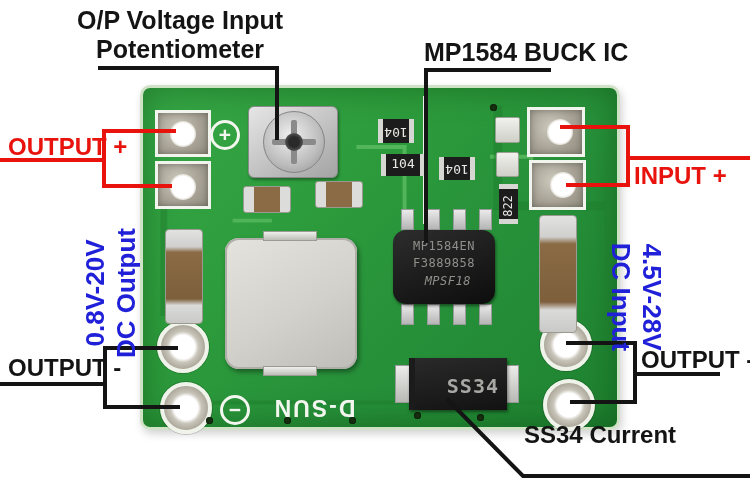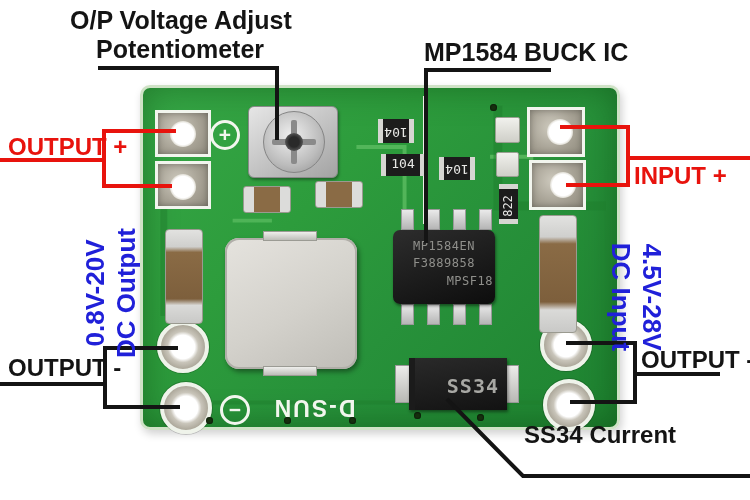--- a/index.html
+++ b/index.html
@@ -68,25 +68,25 @@
        background:radial-gradient(circle,#2a2a2a 0 40%,#5c5c5c 75%,#888 100%);}
 
   
   .ind{position:absolute;left:82px;top:150px;width:132px;height:131px;border-radius:14px;
        background:linear-gradient(150deg,#e5e3de 0%,#d3d1cb 55%,#bfbdb7 100%);
        box-shadow:inset 0 0 0 2px #b0aea8, 2px 3px 5px rgba(0,0,0,.4);z-index:2;}
   .ind-tab{position:absolute;width:54px;height:10px;background:linear-gradient(#efefec,#bdbdb8);
        border:1px solid #9b9b94;box-sizing:border-box;}
 
   
-  .ic{position:absolute;left:250px;top:142px;width:102px;height:74px;border-radius:7px;
+  .ic{position:absolute;left:250px;top:142px;width:102px;height:74px;border-radius:13px;
       background:linear-gradient(160deg,#2d2d2d,#0d0d0d);box-shadow:1px 2px 3px rgba(0,0,0,.45);z-index:2;}
   .ic-txt{color:#8f8f8b;font-family:"DejaVu Sans Mono",monospace;font-size:12px;
       line-height:1.45;text-align:center;padding-top:8px;letter-spacing:.5px;}
-  .ic-txt .l3{text-align:right;padding-right:2px;}
+  .ic-txt .l3{text-align:right;padding-right:24px;font-style:italic;}
   .pin{position:absolute;width:13px;height:21px;background:linear-gradient(#eaeaea,#b5b5b5);
       border:1px solid #9a9a9a;box-sizing:border-box;z-index:1;}
 
   
   .dcap{position:absolute;width:16px;height:38px;background:linear-gradient(#ececea,#b8b8b4);
       border:1px solid #999;box-sizing:border-box;z-index:2;}
   .diode{position:absolute;left:266px;top:270px;width:98px;height:52px;
       background:linear-gradient(170deg,#2a2a2a,#121212);box-shadow:inset 6px 0 0 #1b1b1b,1px 2px 3px rgba(0,0,0,.45);
       z-index:3;}
   .diode-txt{color:#a8a8a4;font-family:"DejaVu Sans Mono",monospace;font-size:20px;
@@ -210,21 +210,21 @@
 
     <div class="via" style="left:63px;top:329px;"></div>
     <div class="via" style="left:141px;top:329px;"></div>
     <div class="via" style="left:206px;top:329px;"></div>
     <div class="via" style="left:271px;top:324px;"></div>
     <div class="via" style="left:334px;top:326px;"></div>
     <div class="via" style="left:347px;top:16px;"></div>
   </div>
 
   <div class="lbl pot-lbl">
-    <div>O/P Voltage Adjust</div>
+    <div>O/P Voltage Input</div>
     <div>Potentiometer</div>
   </div>
 
   <div class="lbl ic-lbl">MP1584 BUCK IC</div>
 
   <div class="lbl red outp-lbl">OUTPUT +</div>
   <div class="lbl red inp-lbl">INPUT +</div>
   <div class="lbl outm-lbl">OUTPUT -</div>
   <div class="lbl inm-lbl">OUTPUT -</div>
 

